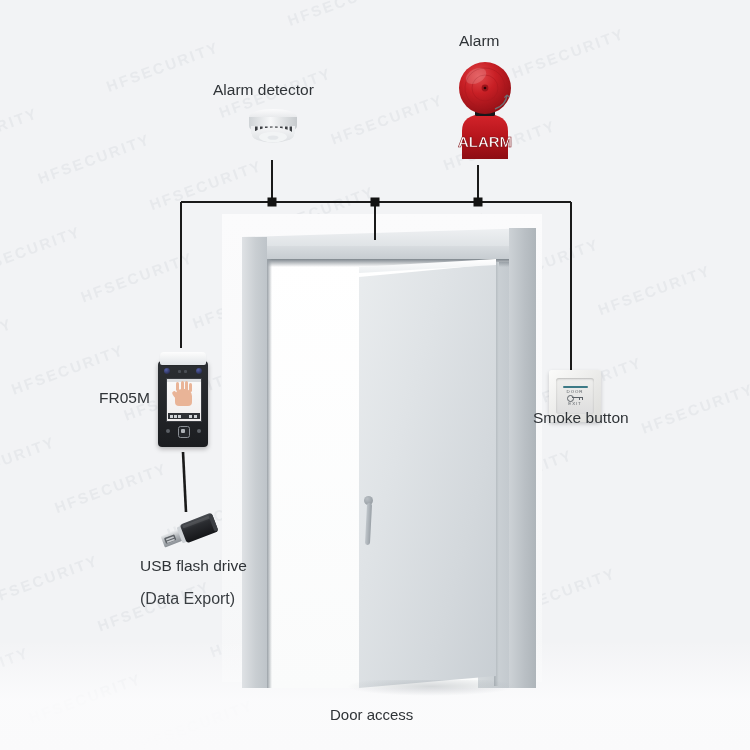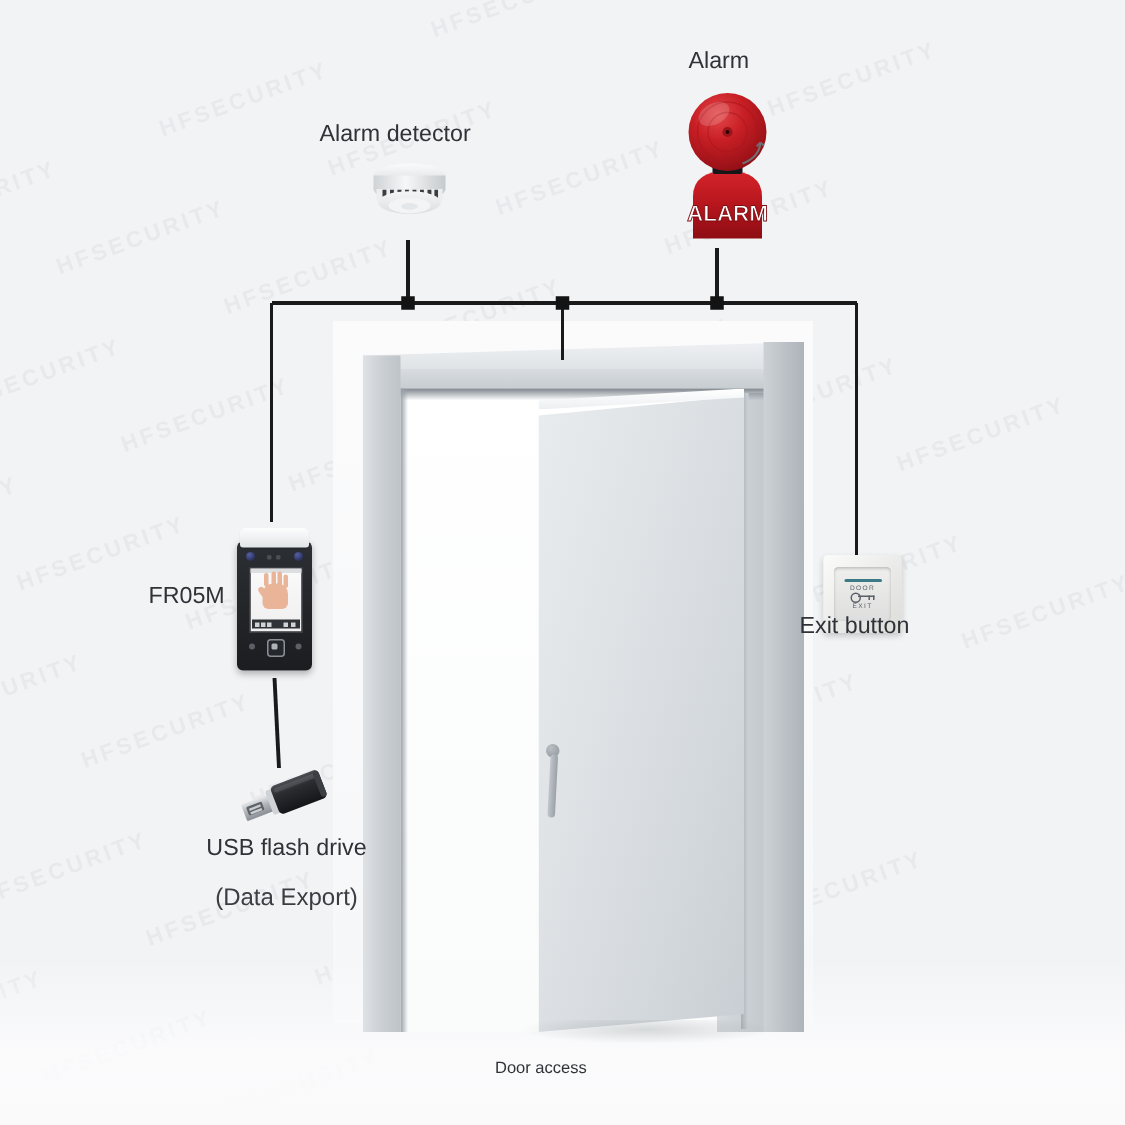--- a/index.html
+++ b/index.html
@@ -47,23 +47,23 @@
   .label{
     position:absolute;z-index:14;
     color:#2f3337;
     font-family:"Liberation Sans",sans-serif;
     white-space:nowrap;
   }
   #lbl-smoke{left:213px;top:81px;font-size:15.5px;}
   #lbl-alarm{left:459px;top:32px;font-size:15.5px;}
   #lbl-fr05m{left:99px;top:389px;font-size:15.5px;}
   #lbl-exit{left:533px;top:409px;font-size:15.5px;}
-  #lbl-usb{left:126px;top:557px;font-size:15.5px;text-align:center;width:130px;}
+  #lbl-usb{left:140px;top:557px;font-size:15.5px;text-align:left;width:130px;}
   #lbl-usb .sub{display:block;font-size:16px;margin-top:15px;color:#3a3e42;}
-  #lbl-dooraccess{left:330px;top:706px;font-size:11px;}
+  #lbl-dooraccess{left:330px;top:706px;font-size:15px;}
 
   
   #door-assembly{position:absolute;left:236px;top:228px;width:300px;height:460px;z-index:5;}
 
   
   .jamb{position:absolute;}
   .jamb-left{
     left:6px;top:9px;width:25px;height:451px;
     background:linear-gradient(to right,#dfe2e5,#c9ced2 55%,#bec4c9);
   }
@@ -486,21 +486,21 @@
       </g>
     </svg>
   </div>
 
   <div class="label" id="lbl-smoke">Alarm detector</div>
 
   <div class="label" id="lbl-alarm">Alarm</div>
 
   <div class="label" id="lbl-fr05m">FR05M</div>
 
-  <div class="label" id="lbl-exit">Exit button</div>
+  <div class="label" id="lbl-exit">Smoke button</div>
 
   <div class="label" id="lbl-usb">
     <span>USB flash drive</span>
     <span class="sub">(Data Export)</span>
   </div>
 
   <div class="label" id="lbl-dooraccess">Door access</div>
 
 </div>
 

